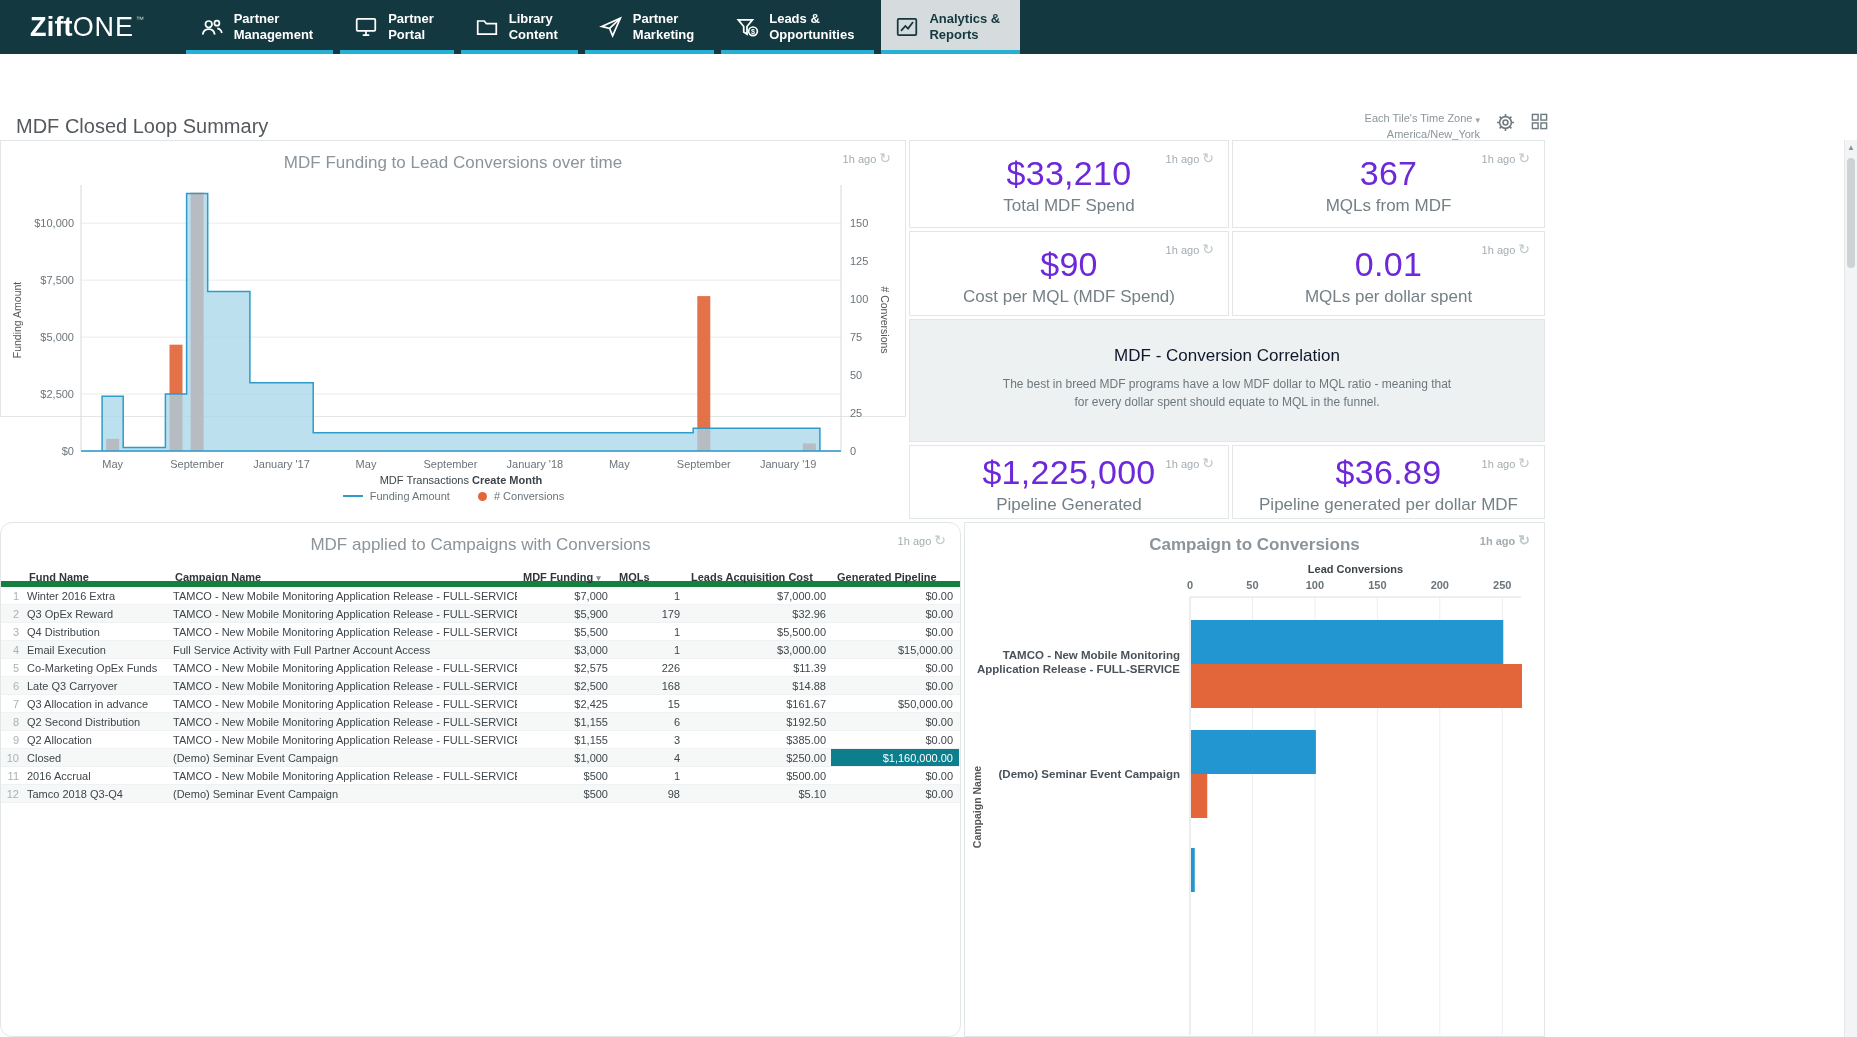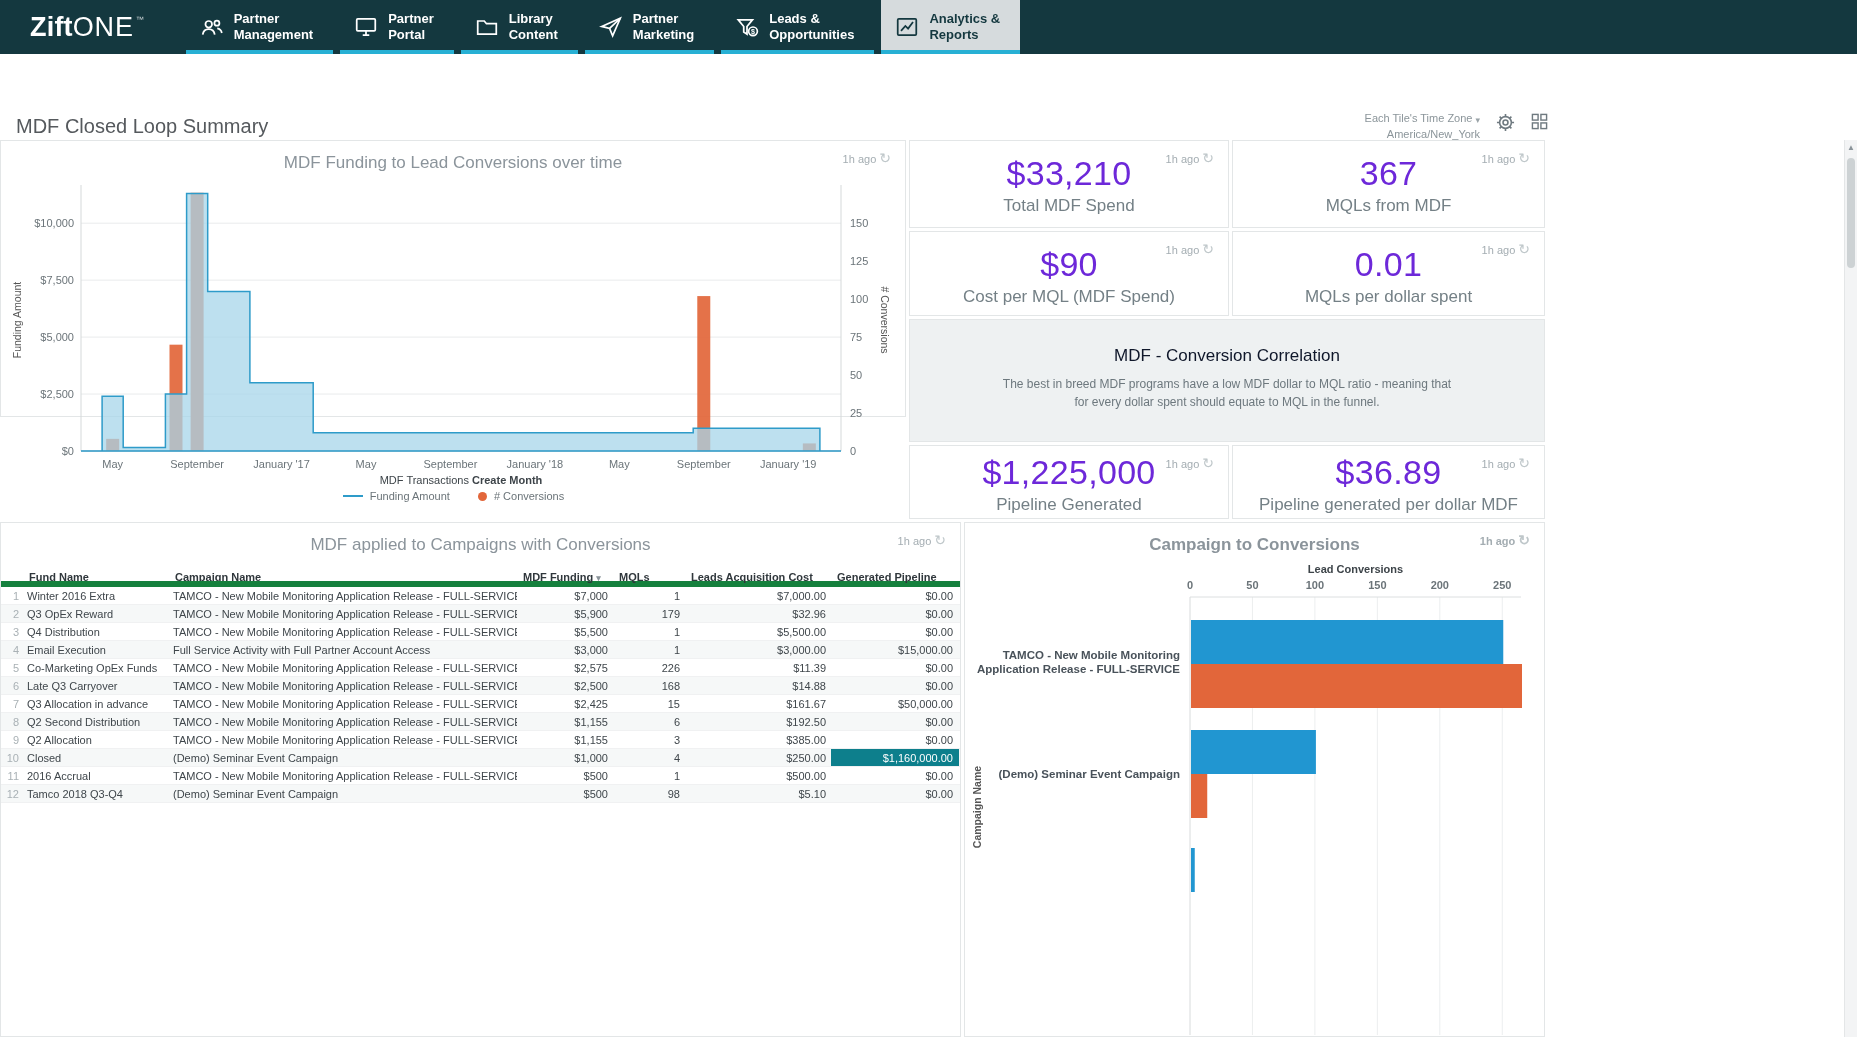--- a/index.html
+++ b/index.html
@@ -35,21 +35,21 @@
   .dash { position:absolute; top:140px; left:0; right:0; bottom:0; background:#fff; }
   .tile { position:absolute; background:#fff; border:1px solid #e3e6e7; }
   #tileA     { left:0;      top:0;     width:906px; height:277px; }
   #kpi1      { left:909px;  top:0;     width:320px; height:88px;  }
   #kpi2      { left:1232px; top:0;     width:313px; height:88px;  }
   #kpi3      { left:909px;  top:91px;  width:320px; height:85px;  }
   #kpi4      { left:1232px; top:91px;  width:313px; height:85px;  }
   #corr      { left:909px;  top:179px; width:636px; height:123px; background:#eef1f2; }
   #kpi5      { left:909px;  top:305px; width:320px; height:74px;  }
   #kpi6      { left:1232px; top:305px; width:313px; height:74px;  }
-  #tableTile { left:0;      top:382px; width:961px; height:515px; }
+  #tableTile { left:0;      top:382px; width:961px; height:515px;border-radius:12px; }
   #campTile  { left:964px;  top:382px; width:581px; height:515px;font-weight:bold; }
 
   .tile-title { text-align:center; margin-top:12px; font-size:17px; color:#8b949b; }
   .stamp { position:absolute; top:10px; right:14px; display:flex; align-items:flex-end; gap:3px; font-size:11px; color:#a4adb2; }
   .stamp .sync { color:#bfc7ca; font-size:14px; line-height:1; cursor:pointer; }
 
   .kpi-value { text-align:center; font-size:34px; color:#6d28d9; margin-top:13px; letter-spacing:0.3px; }
   .kpi-label { text-align:center; font-size:17px; color:#748086; margin-top:3px; }
   .kpi-short .kpi-value { margin-top:7px; }
 

